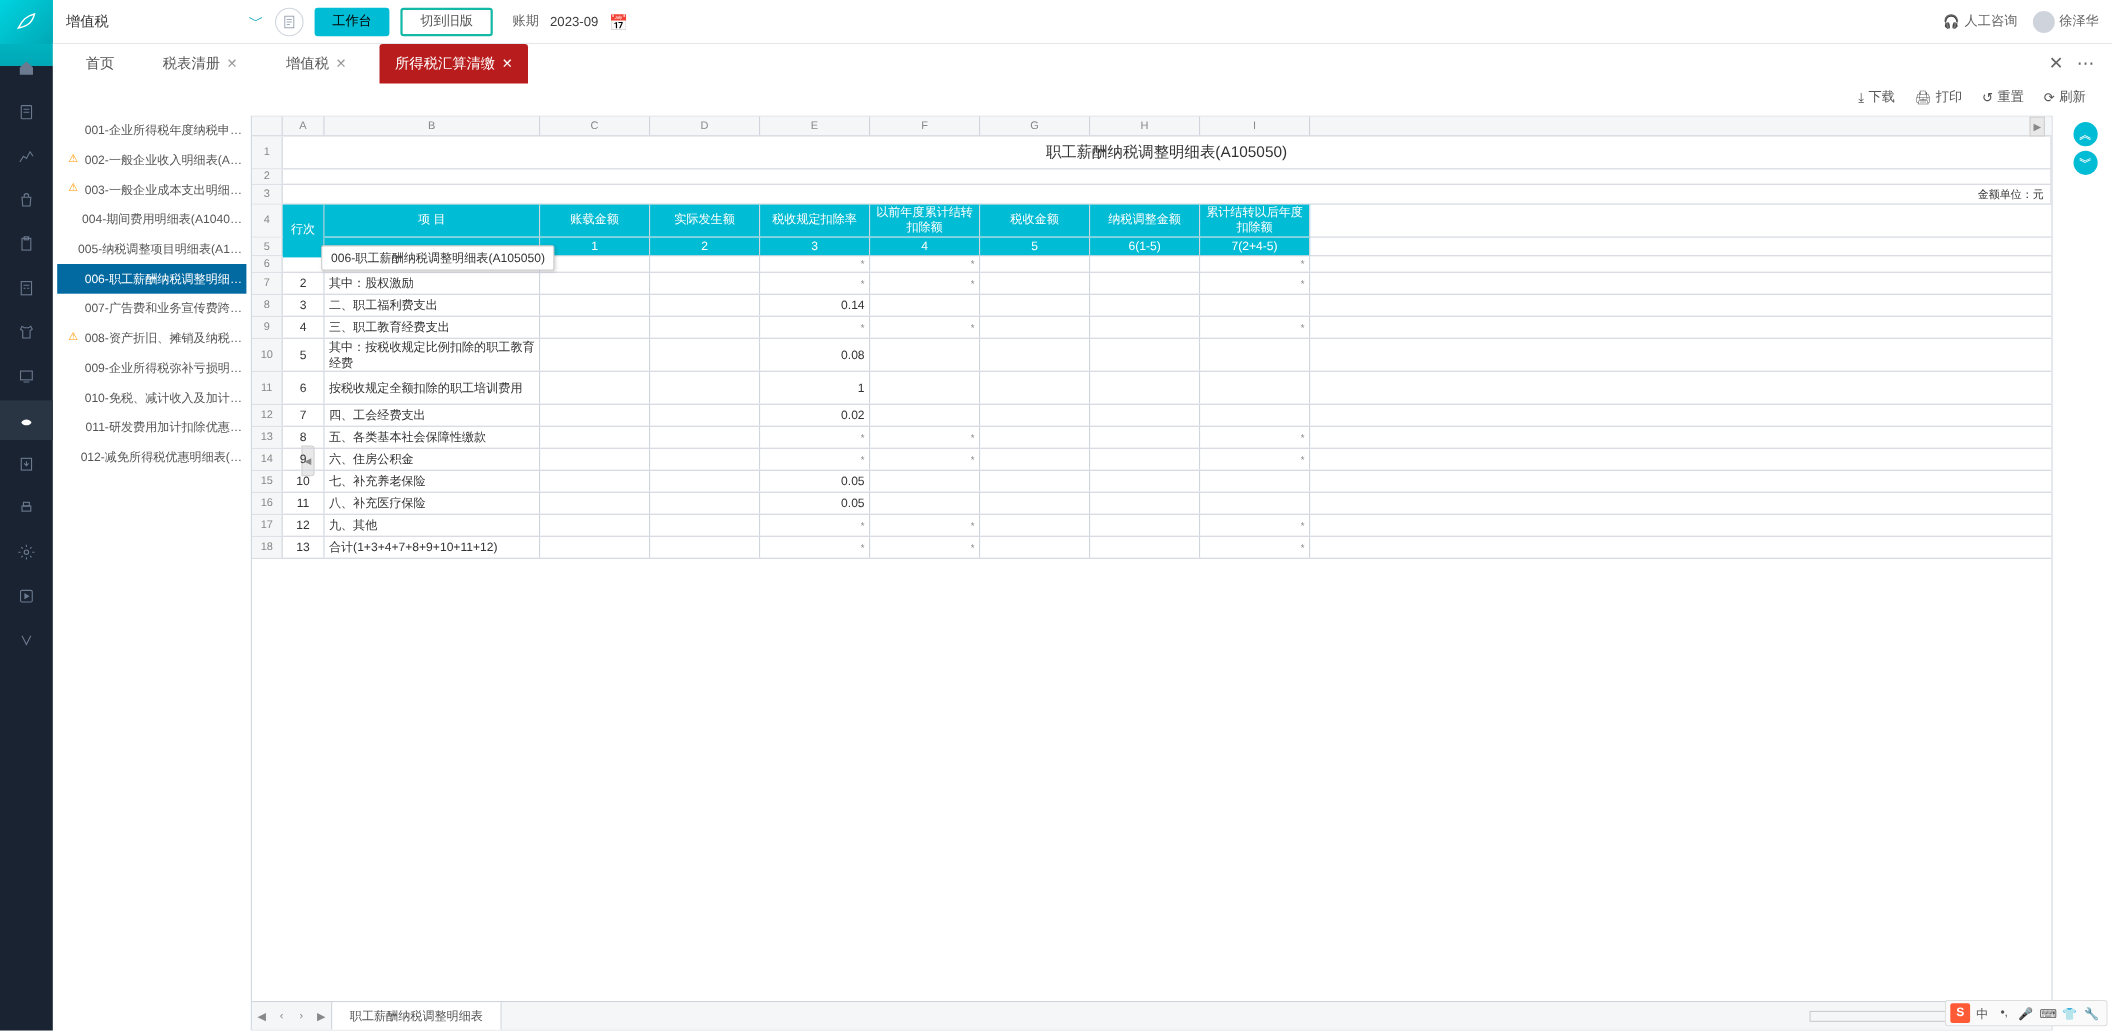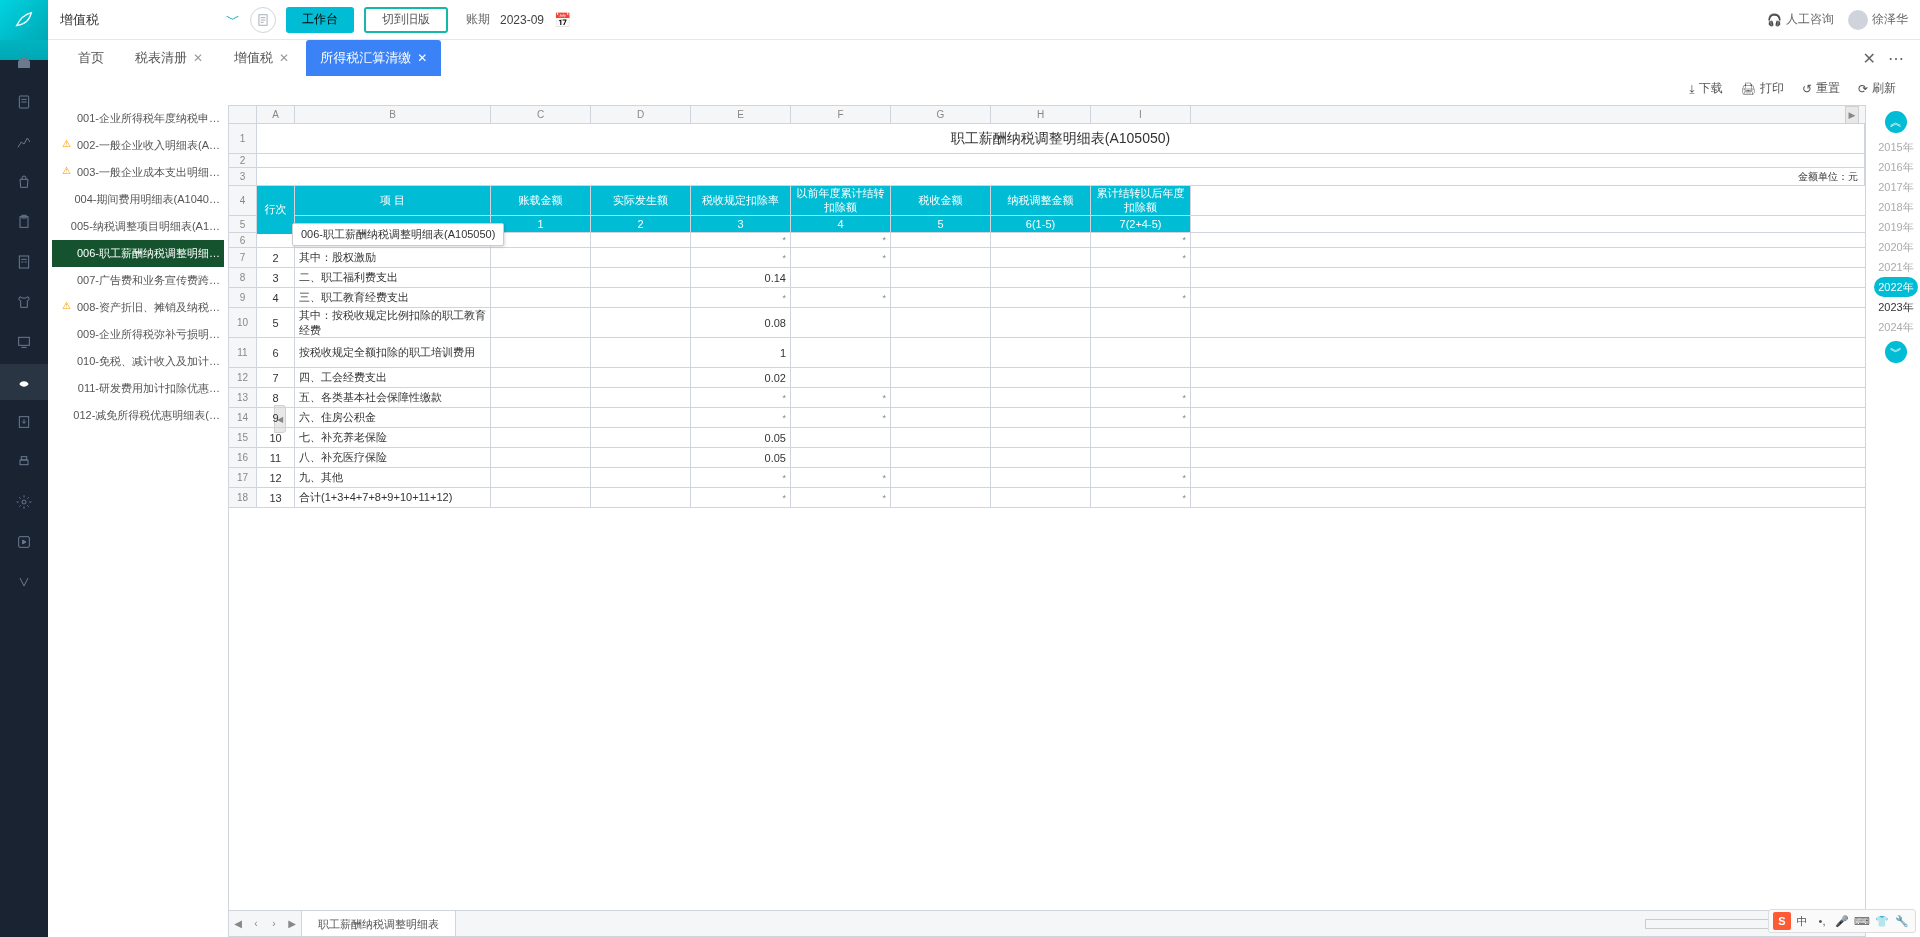--- a/index.html
+++ b/index.html
@@ -18,34 +18,34 @@
 .circle-icon{width:26px;height:26px;border-radius:50%;border:1px solid #d0d5dd;display:flex;align-items:center;justify-content:center;color:#9aa4b2}
 .btn{height:26px;padding:0 16px;border-radius:3px;border:none;font-size:12px;cursor:pointer}
 .btn-primary{background:#00bcd4;color:#000000}
 .btn-outline{background:#fff;border:2px solid #14b8a6;color:#555}
 .period-label{color:#666;margin-left:8px}
 .period-val{color:#404040}
 .cal-icon{color:#00bcd4;font-size:14px}
 .top-right{margin-left:auto;display:flex;align-items:center;gap:14px;color:#666}
 .top-right .link{display:flex;align-items:center;gap:4px;font-size:12px}
 .avatar{width:20px;height:20px;border-radius:50%;background:#cfd4dc}
-.tabs{height:36px;display:flex;align-items:center;padding:0 16px;gap:3px;position:relative}
+.tabs{height:36px;display:flex;align-items:center;padding:0 16px;gap:16px;position:relative}
 .tab{padding:0 14px;height:36px;display:flex;align-items:center;gap:6px;font-size:13px;color:#555;border-radius:3px 3px 0 0}
 .tab .x{color:#999;font-size:12px}
-.tab.active{background:#3b82f6;color:#fff}
+.tab.active{background:#b91c1c;color:#fff}
 .tab.active .x{color:#fff}
 .tabs-actions{margin-left:auto;display:flex;gap:12px;color:#666;font-size:16px}
 .warning{color:#ff4d4f;font-size:12px;padding:10px 16px 6px 60px;line-height:1.5;max-width:760px}
 .toolbar{display:flex;justify-content:flex-end;gap:18px;padding:4px 24px 8px;color:#555;align-items:center}
 .toolbar .act{display:flex;align-items:center;gap:4px;font-size:12px}
 .content{flex:1;display:flex;position:relative;overflow:hidden}
 .form-list{width:180px;padding:0 4px;overflow:hidden}
 .form-item{font-size:11px;color:#555;padding:6px 4px 6px 10px;white-space:nowrap;overflow:hidden;text-overflow:ellipsis;display:flex;align-items:flex-start;gap:4px}
 .form-item .warn{color:#ff9800;font-size:10px;width:12px;display:inline-block}
-.form-item.active{background:#14532d;color:#fff}
+.form-item.active{background:#0369a1;color:#fff}
 .tooltip{position:absolute;left:244px;top:118px;background:#fff;border:1px solid #ccc;padding:3px 8px;font-size:11px;border-radius:2px;box-shadow:1px 1px 3px rgba(0,0,0,.15);z-index:5}
 .collapse{position:absolute;left:226px;top:300px;width:12px;height:28px;background:#e8e8e8;border:1px solid #d0d0d0;border-radius:0 3px 3px 0;display:flex;align-items:center;justify-content:center;font-size:8px;color:#888}
 .sheet-wrap{flex:1;display:flex;flex-direction:column;border:1px solid #d0d5dd;position:relative;margin-right:6px}
 .colhdr{display:flex;height:18px;background:#f5f6f7;border-bottom:1px solid #d0d5dd}
 .ch{border-right:1px solid #d0d5dd;text-align:center;font-size:10px;color:#888;line-height:18px}
 .ch0{width:28px}.chA{width:38px}.chB{width:196px}.chC{width:100px}.chD{width:100px}.chE{width:100px}.chF{width:100px}.chG{width:100px}.chH{width:100px}.chI{width:100px}
 .grid{flex:1;overflow:auto}
 .row{display:flex;border-bottom:1px solid #d0d5dd}
 .rn{width:28px;background:#f5f6f7;border-right:1px solid #d0d5dd;text-align:center;font-size:10px;color:#888;display:flex;align-items:center;justify-content:center}
 .cell{border-right:1px solid #d0d5dd;padding:2px 4px;font-size:11px;display:flex;align-items:center}
@@ -544,32 +544,20 @@
           <div class="nav-arrow">▶</div>
           <div class="stab">职工薪酬纳税调整明细表</div>
           <div style="flex:1"></div>
           <div style="width:200px;height:10px;border:1px solid #ccc;margin-right:20px"></div>
         </div>
         <div class="right-toggle">▶</div>
       </div>
 
       <div class="year-rail">
         <div class="year-btn">︽</div>
-        <div id="year-list">
-            <div class="year">2015年</div>
-            <div class="year">2016年</div>
-            <div class="year">2017年</div>
-            <div class="year">2018年</div>
-            <div class="year">2019年</div>
-            <div class="year">2020年</div>
-            <div class="year">2021年</div>
-            <div class="year cur">2022年</div>
-            <div class="year next">2023年</div>
-            <div class="year">2024年</div>
-          </div>
         <div class="year-btn">︾</div>
       </div>
     </div>
   </div>
 </div>
 
 <div class="ime-bar">
   <span class="s">S</span>
   <span>中</span>
   <span>•,</span>

